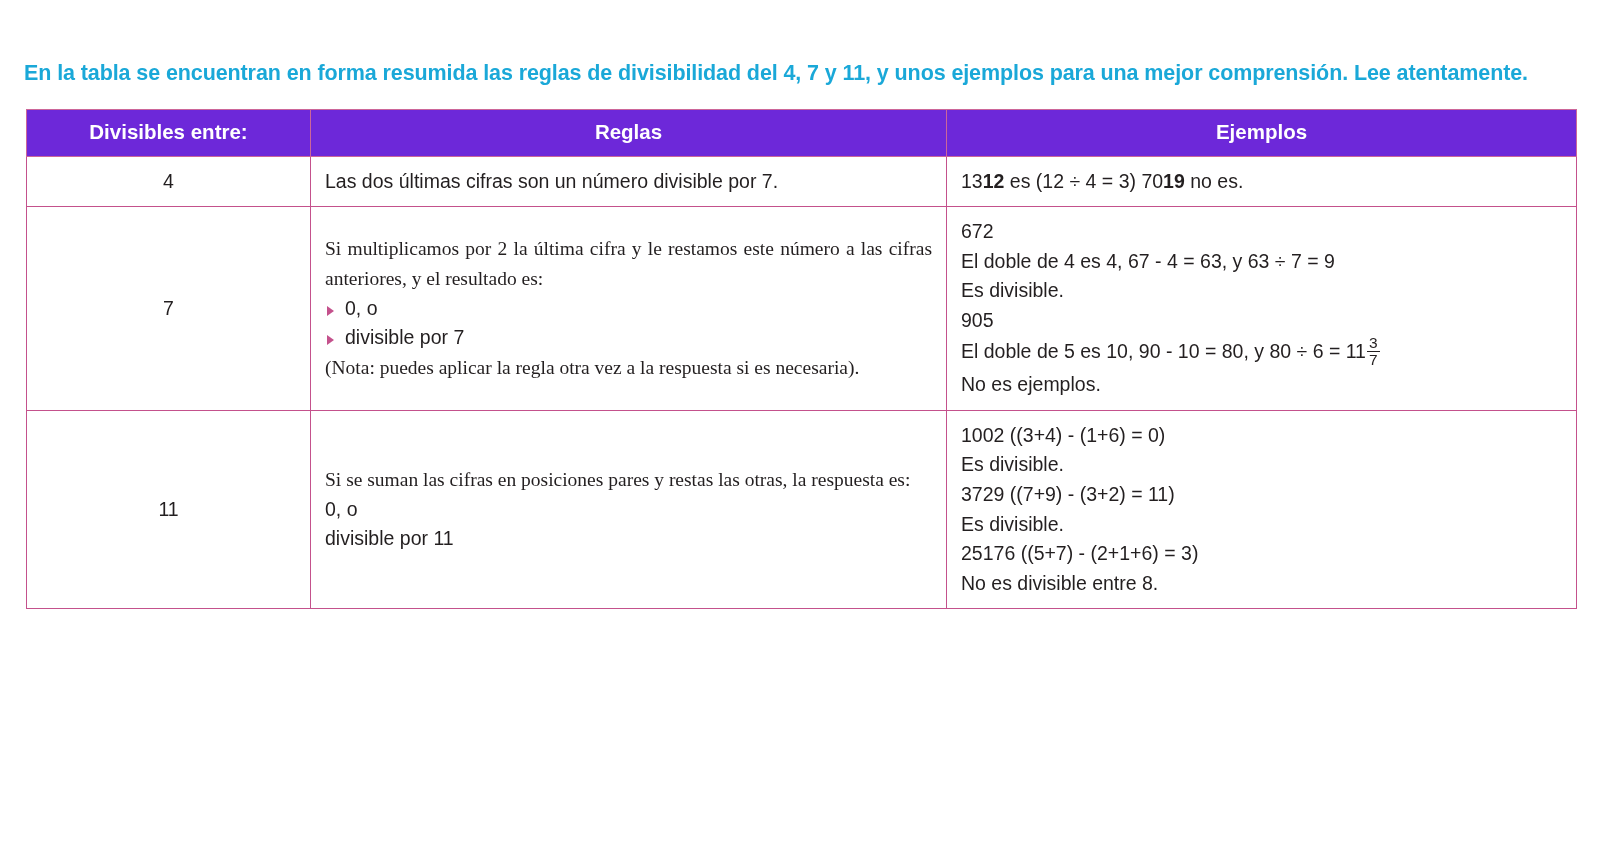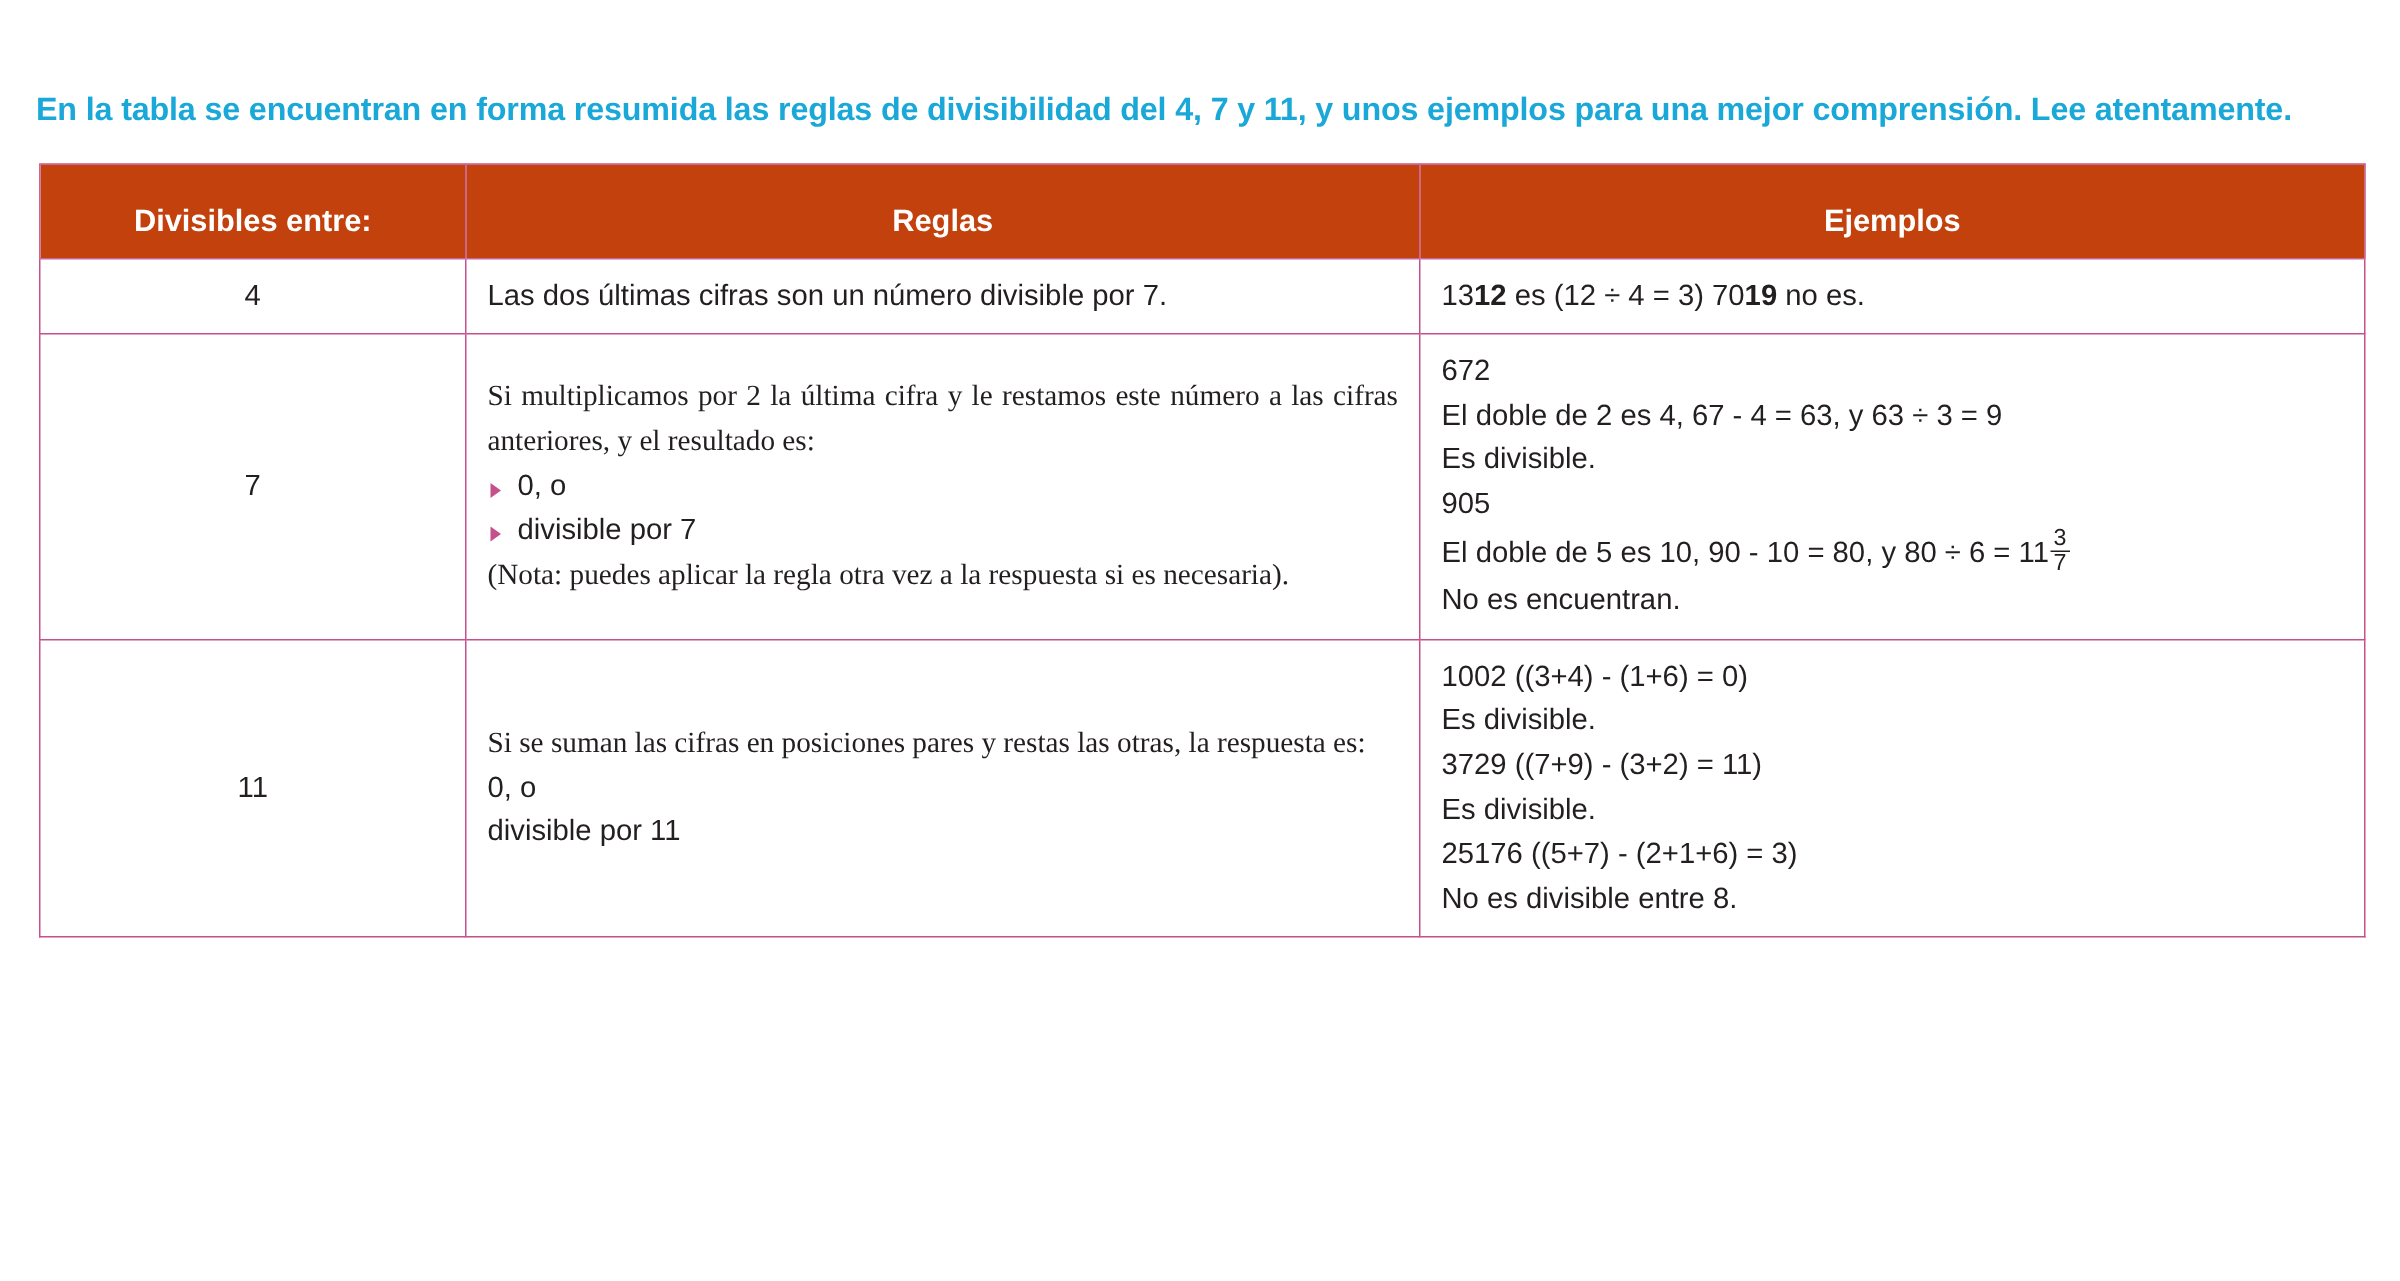--- a/index.html
+++ b/index.html
@@ -35,26 +35,26 @@
     border-collapse: collapse;
     width: 1550px;
     margin-left: 2px;
     table-layout: fixed;
   }
   table.rules col.c1 { width: 284px; }
   table.rules col.c2 { width: 636px; }
   table.rules col.c3 { width: 630px; }
 
   table.rules th {
-    background: #c2410c;
+    background: #6d28d9;
     color: #ffffff;
     font-size: 20.5px;
     font-weight: bold;
     text-align: center;
-    padding: 26px 6px 12px 6px;
+    padding: 10px 6px 12px 6px;
     border: 1px solid #cc6699;
     vertical-align: middle;
   }
   table.rules td {
     border: 1px solid #c4518c;
     vertical-align: middle;
     font-size: 19.5px;
     line-height: 1.52;
     padding: 10px 14px 10px 14px;
     color: #231f20;
@@ -146,25 +146,25 @@
       <tr class="row7">
         <td class="numcell">7</td>
         <td class="rulecell">
           <p class="line justified">Si multiplicamos por 2 la última cifra y le restamos este número a las cifras anteriores, y el resultado es:</p>
           <p class="bullet"><span>0, o</span></p>
           <p class="bullet"><span>divisible por 7</span></p>
           <p class="line justified">(Nota: puedes aplicar la regla otra vez a la respuesta si es necesaria).</p>
         </td>
         <td class="examplecell">
           <p class="line">672</p>
-          <p class="line">El doble de 2 es 4, 67 - 4 = 63, y 63 ÷ 3 = 9</p>
+          <p class="line">El doble de 4 es 4, 67 - 4 = 63, y 63 ÷ 7 = 9</p>
           <p class="line">Es divisible.</p>
           <p class="line">905</p>
           <p class="line"><span>El doble de 5 es 10, 90 - 10 = 80, y 80 ÷ 6 = 11</span><span class="frac"><span class="num">3</span><span class="den">7</span></span></p>
-          <p class="line">No es encuentran.</p>
+          <p class="line">No es ejemplos.</p>
         </td>
       </tr>
 
       <tr class="row11">
         <td class="numcell">11</td>
         <td class="rulecell">
           <p class="line justified">Si se suman  las cifras en posiciones pares y restas las otras, la respuesta es:</p>
           <p class="line">0, o</p>
           <p class="line">divisible por 11</p>
         </td>

